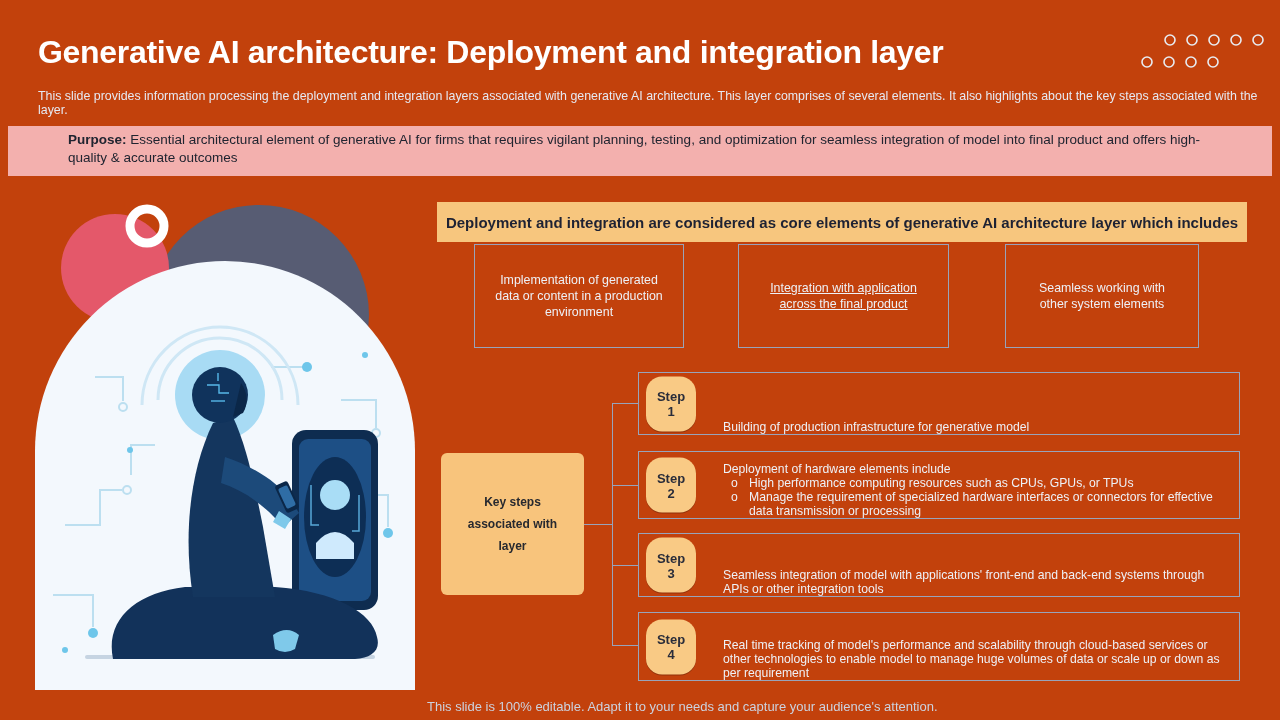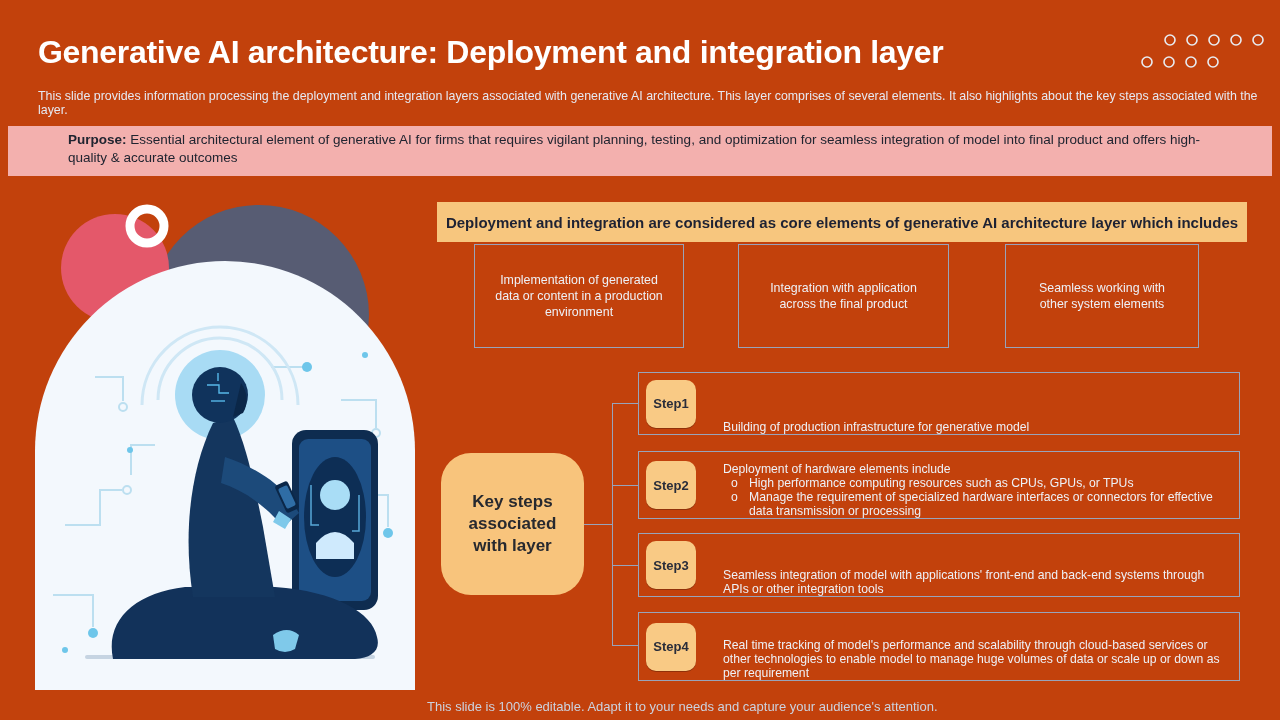--- a/index.html
+++ b/index.html
@@ -43,44 +43,44 @@
   }
 
   
   .elem-box{
     top:244px;height:104px;border:1px solid #98a3bb;
     color:#eef1f7;font-size:12.4px;line-height:16px;text-align:center;
     display:flex;align-items:center;justify-content:center;
     box-sizing:border-box;padding:6px 18px;
   }
   .elem-1{left:474px;width:210px;}
-  .elem-2{left:738px;width:211px;}
+  .elem-2{left:738px;width:211px;text-decoration:underline;}
   .elem-3{left:1005px;width:194px;}
 
   
   .key-steps{
     left:441px;top:453px;width:143px;height:142px;
-    background:#f8c47c;border-radius:30px;
-    color:#27292f;font-size:17px;font-weight:bold;line-height:22px;
+    background:#f8c47c;border-radius:6px;
+    color:#27292f;font-size:12px;font-weight:bold;line-height:22px;
     display:flex;align-items:center;justify-content:center;text-align:center;
     box-sizing:border-box;padding:0 14px;
   }
 
   
   .line{background:#98a3bb;}
 
   
   .step-box{
     left:638px;width:602px;border:1px solid #98a3bb;box-sizing:border-box;
   }
   .step-badge{
     position:absolute;left:7px;top:50%;transform:translateY(-50%);
-    width:50px;height:48px;border-radius:10px;background:#f9ca85;
+    width:50px;height:55px;border-radius:16px;background:#f9ca85;
     color:#2a2d3a;font-size:13px;font-weight:bold;line-height:15px;
-    display:flex;flex-direction:row;align-items:center;justify-content:center;
+    display:flex;flex-direction:column;align-items:center;justify-content:center;
     box-shadow:0 1px 0 rgba(0,0,0,0.25);
   }
   .step-text{
     margin-left:84px;height:100%;box-sizing:border-box;padding-right:12px;
     display:flex;flex-direction:column;justify-content:flex-end;
     color:#eef1f7;font-size:12.2px;line-height:14px;
   }
   .step-text ul{margin:0;padding:0;list-style:none;}
   .step-text li{position:relative;padding-left:26px;}
   .step-text li::before{content:"o";position:absolute;left:8px;top:0;}

